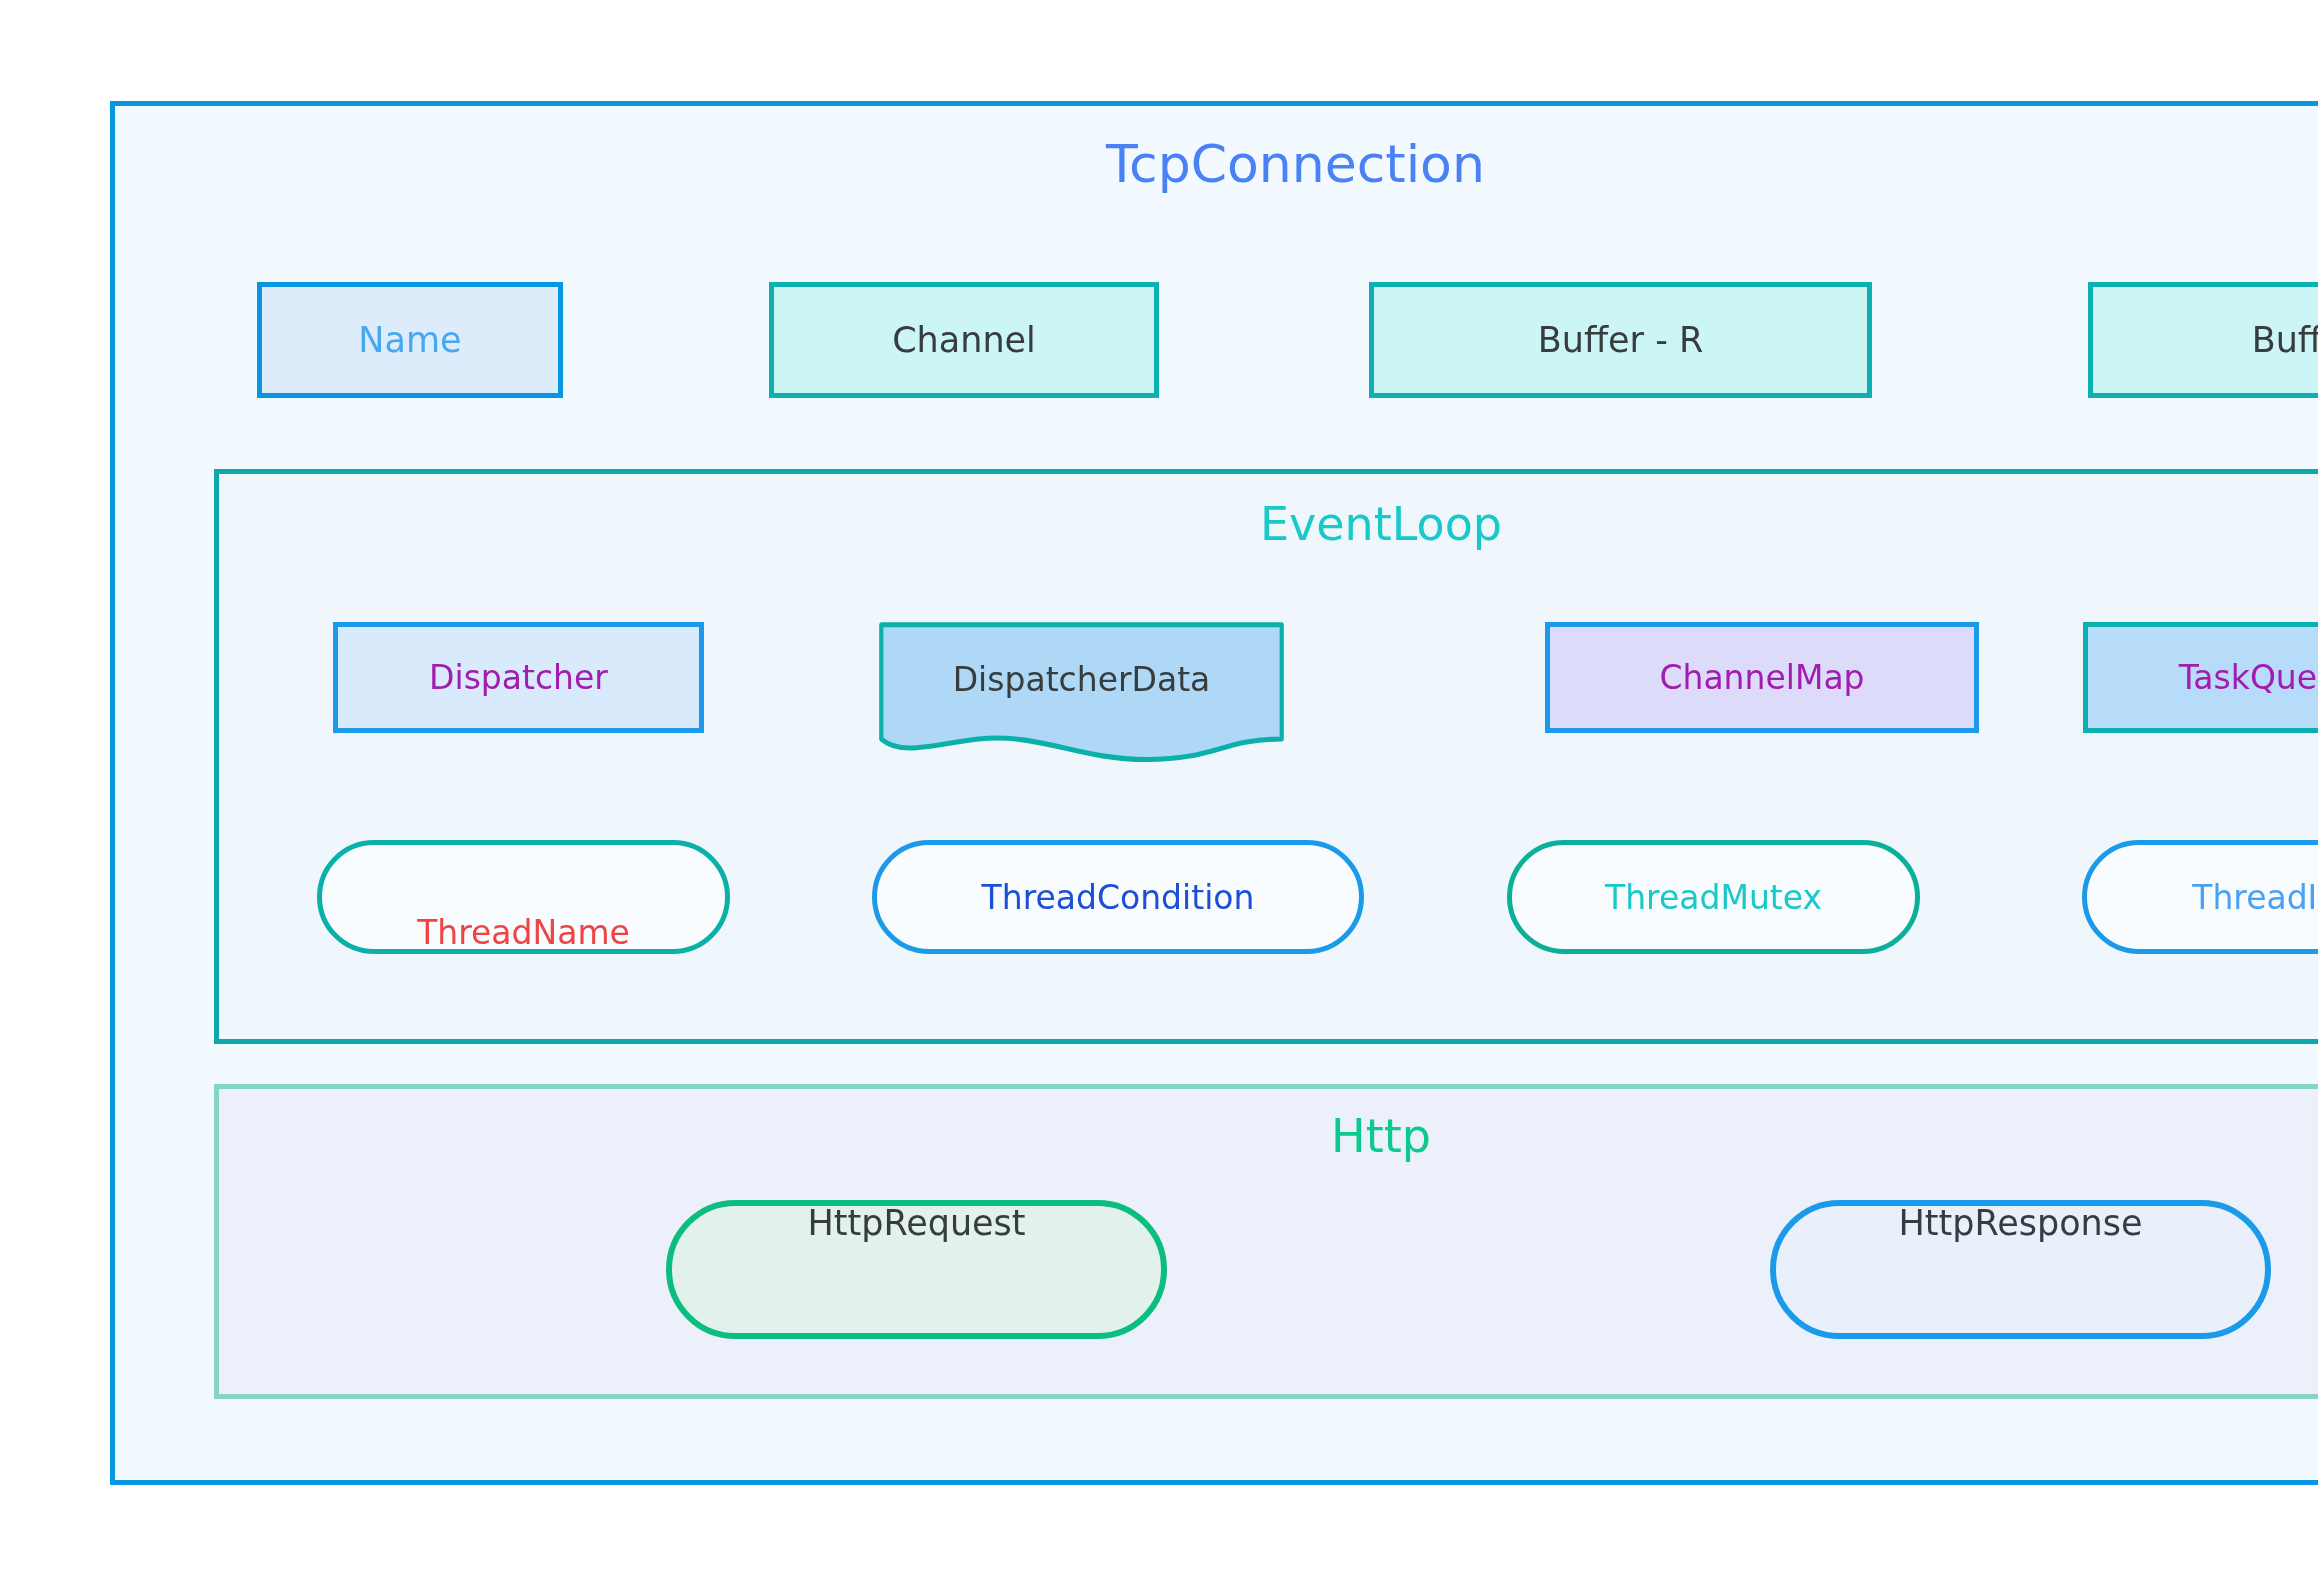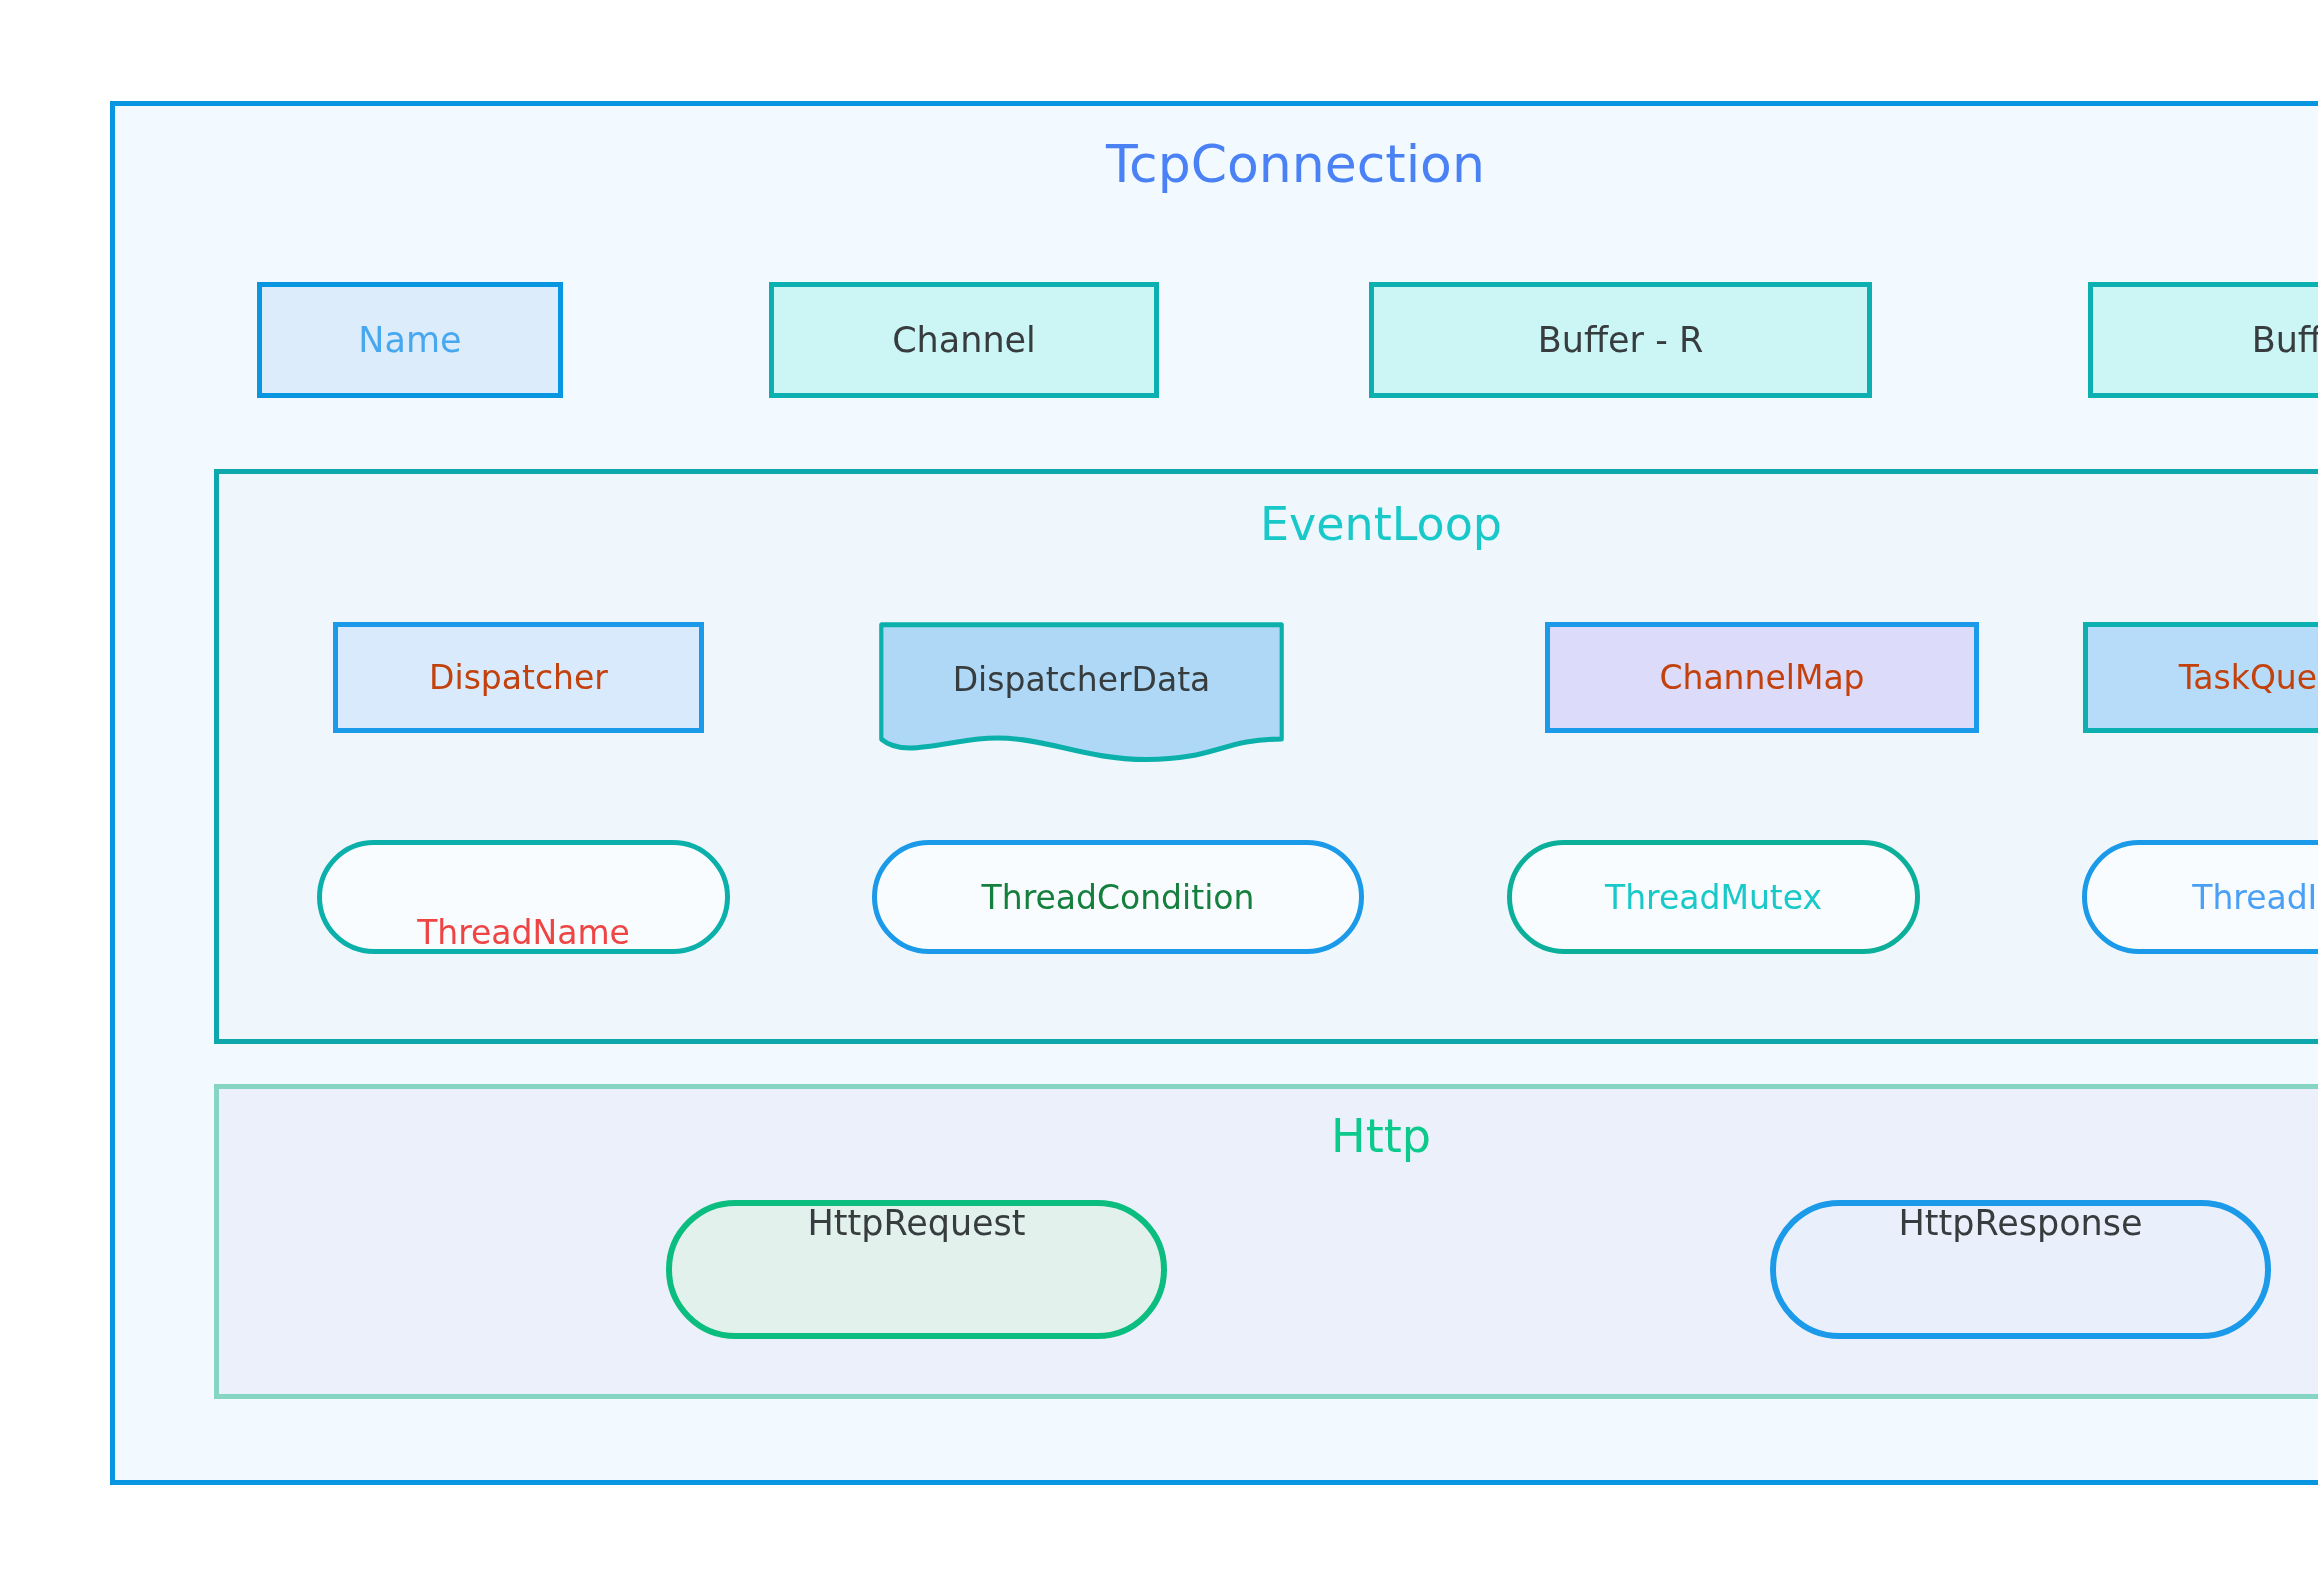--- a/index.html
+++ b/index.html
@@ -94,21 +94,21 @@
   
   .el-rect {
     position: absolute;
     box-sizing: border-box;
     display: flex;
     align-items: center;
     justify-content: center;
     font-size: 33px;
     line-height: 1;
     white-space: nowrap;
-    color: #c2410c;
+    color: #a21caf;
     top: 148px;
     height: 111px;
   }
   .el-rect.r0 { left: 114px;  width: 371px;  border: 5.1px solid #1a9ae8; background: #d9eafd; }
   .el-rect.r2 { left: 1326px; width: 434px;  border: 5.1px solid #1a9ae8; background: #dcdcfa; }
   .el-rect.r3 { left: 1864px; width: 371px;  border: 5.1px solid #0cb0b0; background: #b7dcfa; }
 
   
   .el-doc {
     position: absolute;
@@ -138,21 +138,21 @@
     justify-content: center;
     font-size: 33px;
     line-height: 1;
     white-space: nowrap;
     top: 366px;
     height: 114px;
     border-radius: 58px;
     background: #f8fcff;
   }
   .el-pill.p0 { left: 98px;  width: 413px;  border: 5.1px solid #0cb0aa; color: #ef4444; align-items: flex-end; }
-  .el-pill.p1 { left: 653px; width: 492px; border: 5.1px solid #1a9ae8; color: #15803d; }
+  .el-pill.p1 { left: 653px; width: 492px; border: 5.1px solid #1a9ae8; color: #1d4ed8; }
   .el-pill.p2 { left: 1288px; width: 413px;  border: 5.1px solid #0cb09a; color: #19c8c8; }
   .el-pill.p3 { left: 1863px; width: 371px;  border: 5.1px solid #1a9ae8; color: #4aa0f5; }
 
   
   .http {
     position: absolute;
     left: 99px;
     top: 978px;
     width: 2334px;
     height: 315px;

